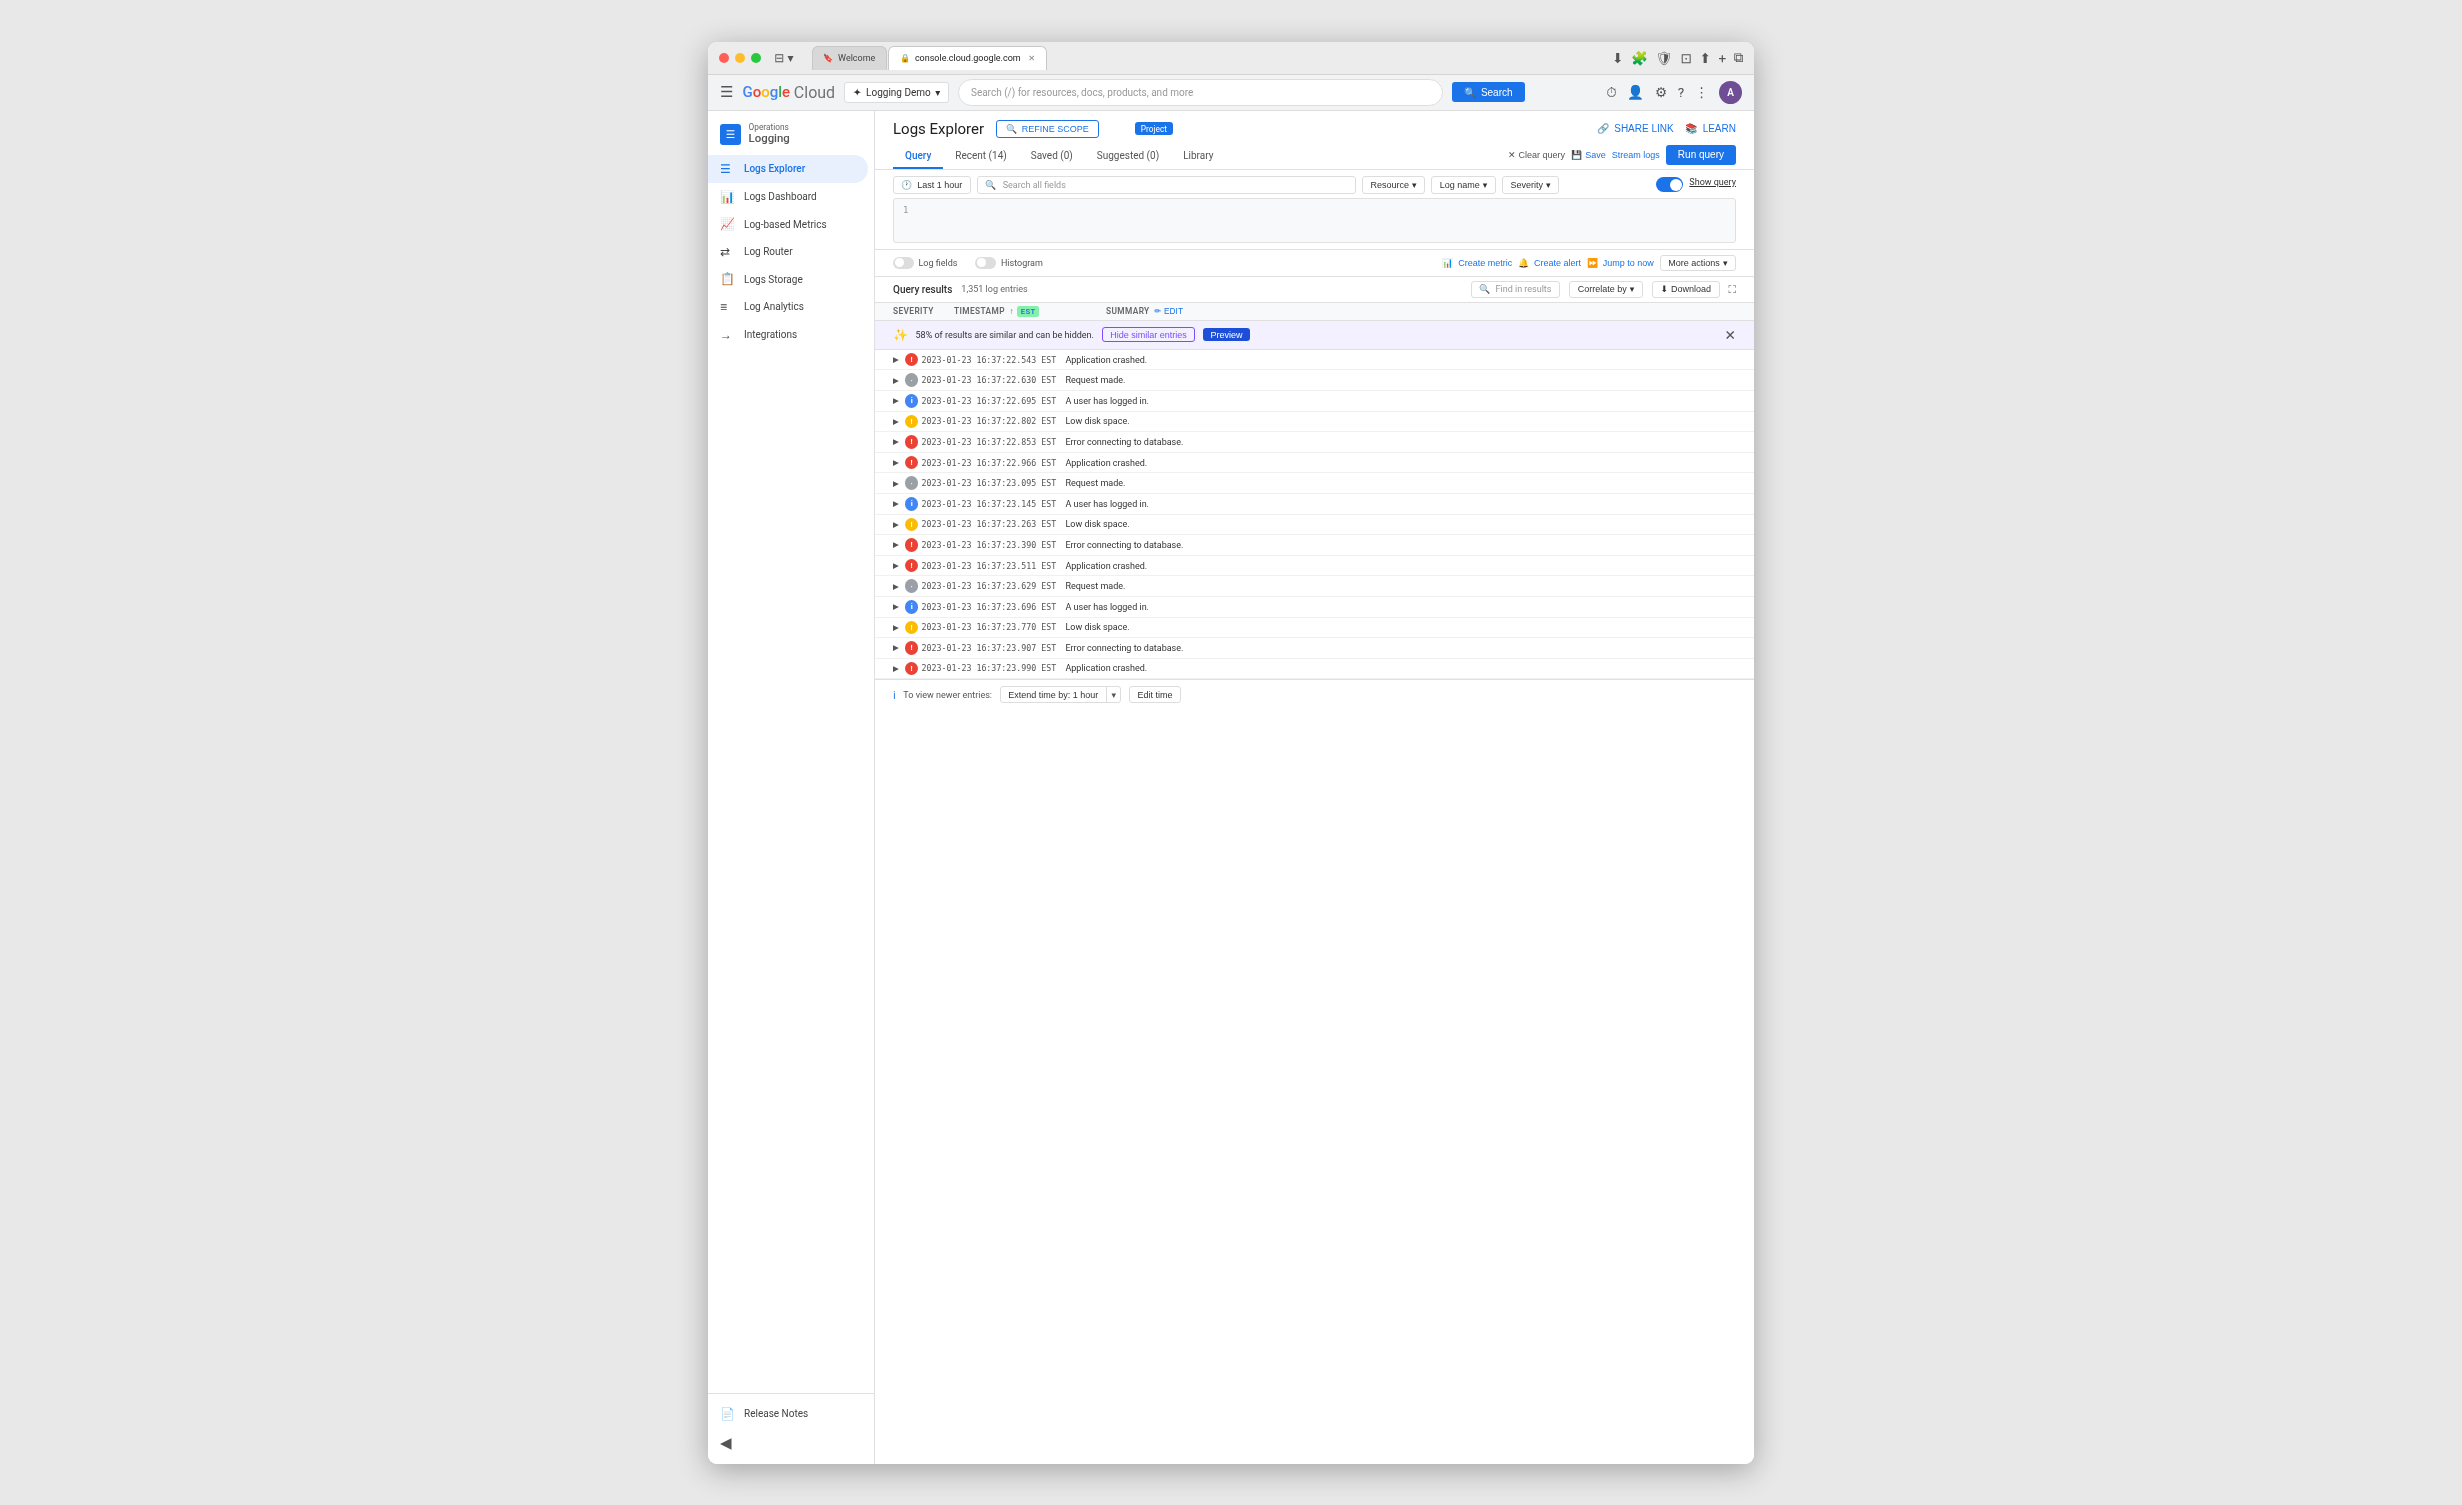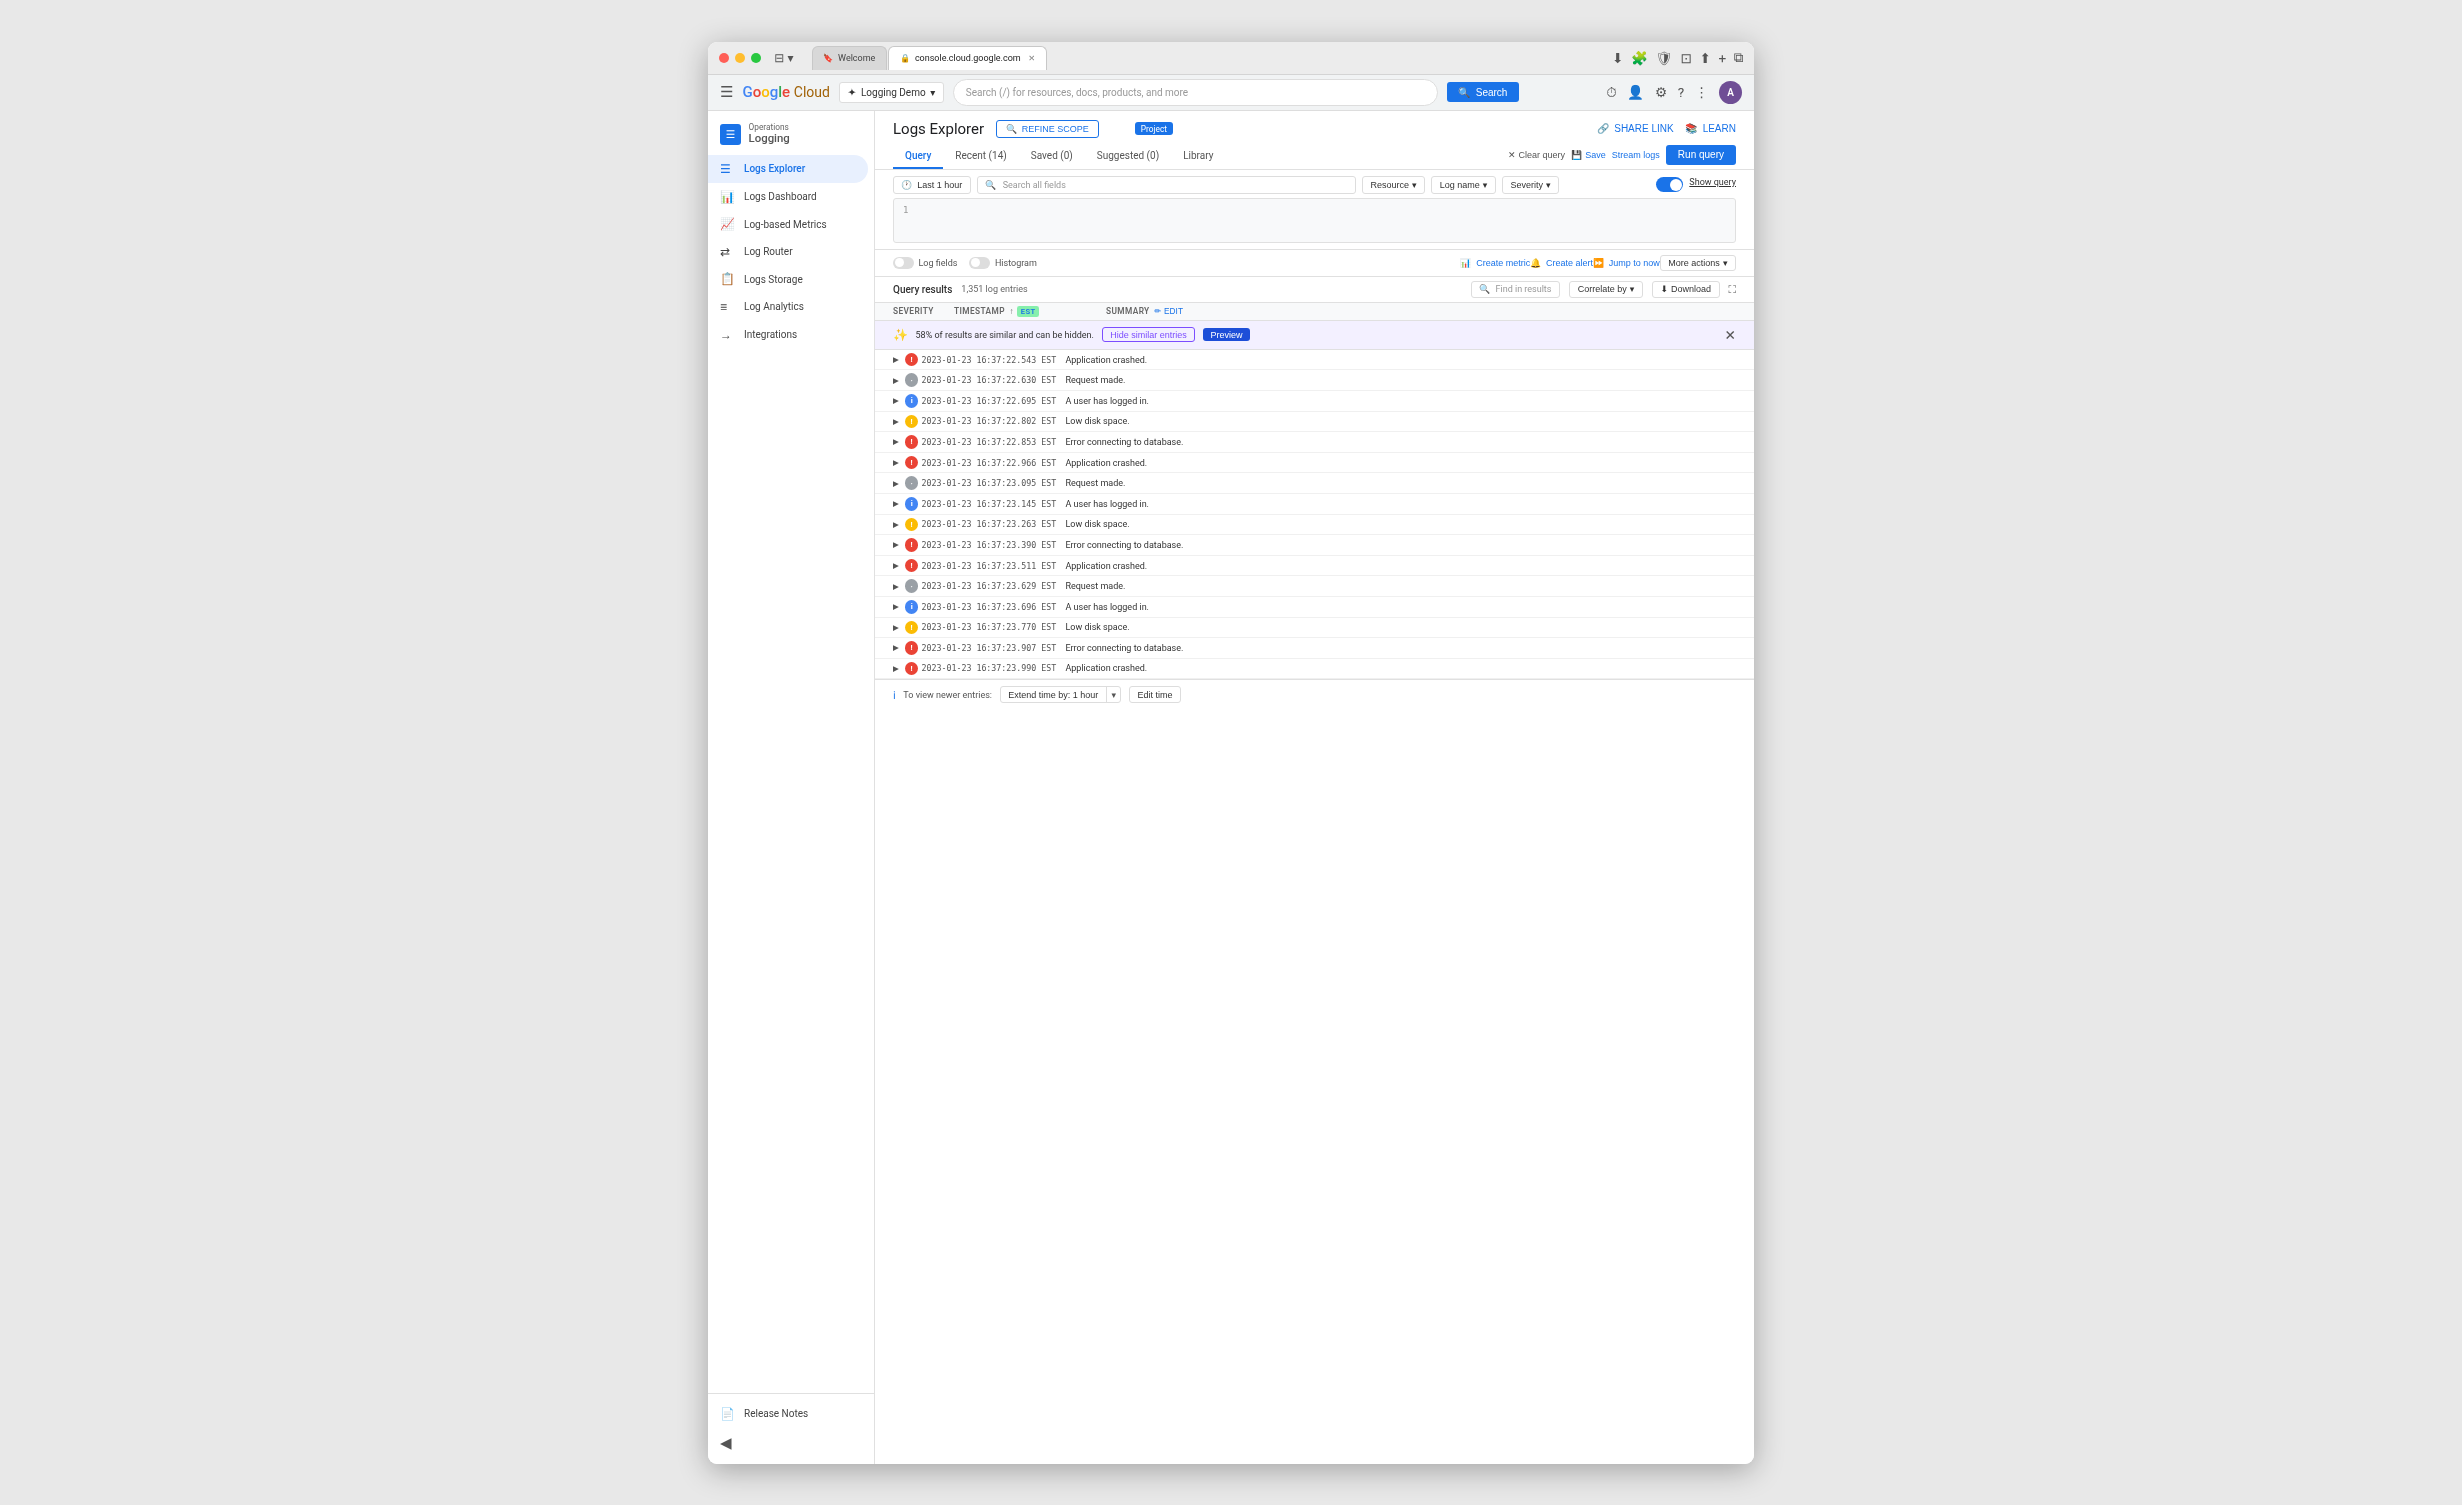--- a/index.html
+++ b/index.html
@@ -251,21 +251,21 @@
     }
     .query-editor {
       background: #f8f9fa; border: 0.8px solid #e0e0e0;
       border-radius: 3px; min-height: 45px;
       padding: 6px 9px; font-family: monospace;
       font-size: 9px; color: #333;
     }
     .line-num { color: #999; margin-right: 6px; }
     
     .results-toolbar {
-      display: flex; align-items: center; 
+      display: flex; align-items: center; gap: 6px;
       padding: 4.5px 18px; border-bottom: 0.8px solid #e0e0e0;
       background: #fff;
     }
     .toggle-label {
       display: flex; align-items: center; gap: 4.5px;
       font-size: 9px; color: #555; cursor: pointer;
     }
     .toggle-sm {
       width: 21px; height: 12px; background: #ddd;
       border-radius: 6px; position: relative; cursor: pointer;
@@ -428,21 +428,21 @@
     <span class="hamburger">☰</span>
     <div class="google-logo">
       <span class="logo-text">
         <span class="g-blue">G</span>
           <span class="g-red">o</span>
           <span class="g-yellow">o</span>
           <span class="g-blue2">g</span>
           <span class="g-green">l</span>
           <span class="g-red2">e</span>
       </span>
-      &nbsp;<span style="color:#a16207;font-weight:400;font-size:14px;">Cloud</span>
+      &nbsp;<span style="color:#737373;font-weight:400;font-size:16px;">Cloud</span>
     </div>
     <div class="project-selector">
       <span class="proj-icon">✦</span>
       <span>Logging Demo</span>
       <span>▾</span>
     </div>
     <div class="search-bar">
       <span style="flex:1;color:#999;font-size:10px;">Search (/) for resources, docs, products, and more</span>
     </div>
     <button class="search-btn">

